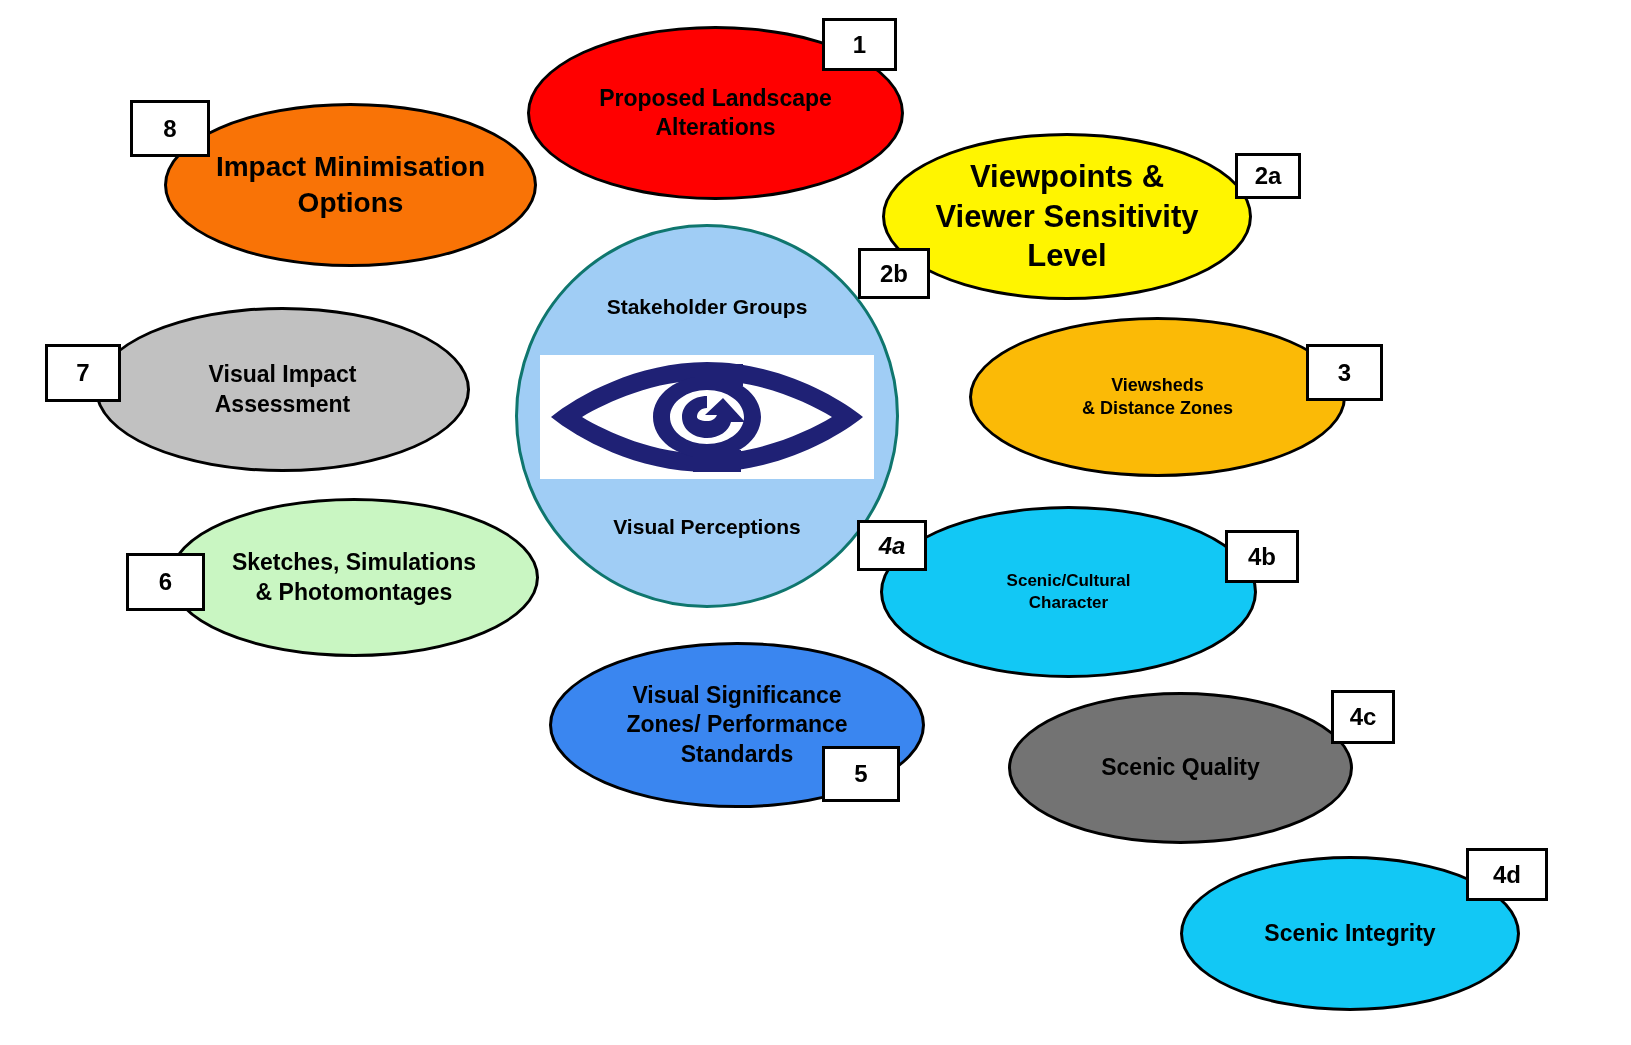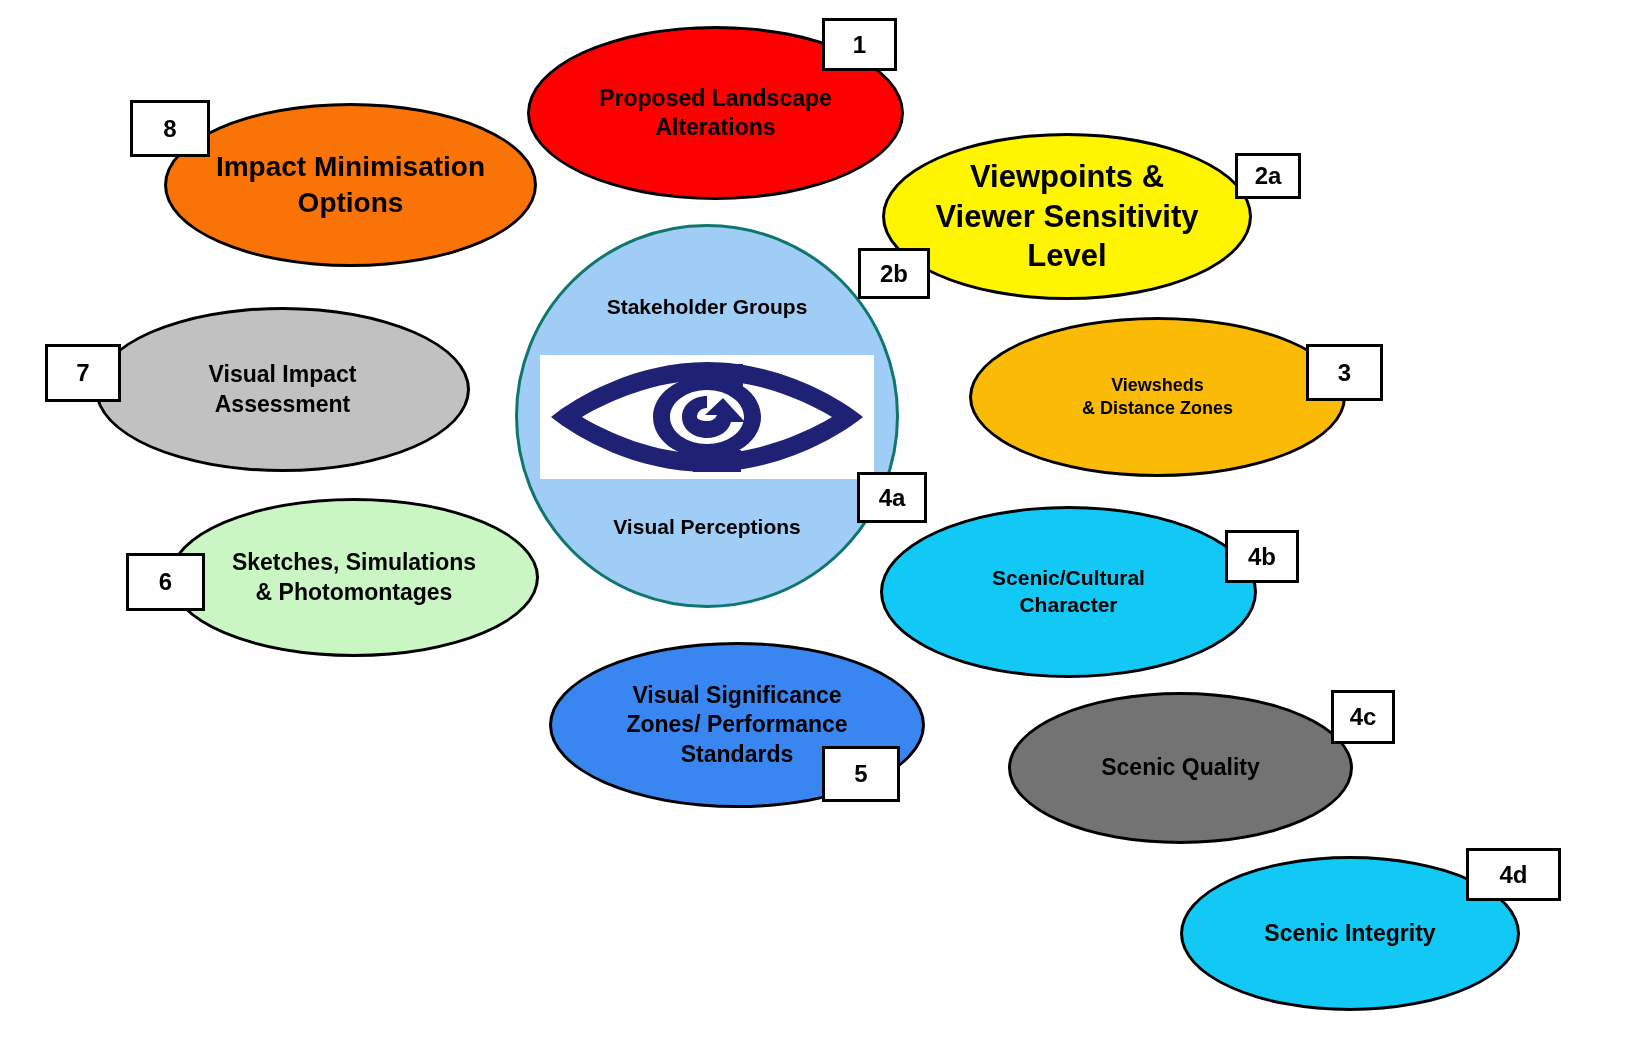--- a/index.html
+++ b/index.html
@@ -95,21 +95,21 @@
   </div>
   <div class="node" id="n2" style="left: 882px; top: 133px; width: 370px; height: 167px; background: rgb(255, 245, 0); font-size: 31px;">
     <span class="node-label">Viewpoints &amp;
 Viewer Sensitivity
 Level</span>
   </div>
   <div class="node" id="n3" style="left: 969px; top: 317px; width: 377px; height: 160px; background: rgb(251, 186, 6); font-size: 18px;">
     <span class="node-label">Viewsheds
 &amp; Distance Zones</span>
   </div>
-  <div class="node" id="n4" style="left: 880px; top: 506px; width: 377px; height: 172px; background: rgb(18, 200, 245); font-size: 21px;">
+  <div class="node" id="n4" style="left: 880px; top: 506px; width: 377px; height: 172px; background: rgb(18, 200, 245); font-size: 17px;">
     <span class="node-label">Scenic/Cultural
 Character</span>
   </div>
   <div class="node" id="n5" style="left: 1008px; top: 692px; width: 345px; height: 152px; background: #737373; font-size: 23px;">
     <span class="node-label">Scenic Quality</span>
   </div>
   <div class="node" id="n6" style="left: 1180px; top: 856px; width: 340px; height: 155px; background: rgb(18, 200, 245); font-size: 23px;">
     <span class="node-label">Scenic Integrity</span>
   </div>
   <div class="node" id="n7" style="left: 549px; top: 642px; width: 376px; height: 166px; background: rgb(58, 134, 240); font-size: 23px;">
@@ -155,32 +155,32 @@
     </div>
   <div class="tag" id="t3" style="left: 858px; top: 248px; width: 72px; height: 51px;">
       <span>2b</span>
     </div>
   <div class="tag" id="t4" style="left: 1306px; top: 344px; width: 77px; height: 57px;">
       <span>3</span>
     </div>
   <div class="tag" id="t5" style="left: 45px; top: 344px; width: 76px; height: 58px;">
       <span>7</span>
     </div>
-  <div class="tag" id="t6" style="left: 857px; top: 472px; width: 70px; height: 51px;">
+  <div class="tag" id="t6" style="left: 857px; top: 520px; width: 70px; height: 51px; font-style: italic;">
       <span>4a</span>
     </div>
   <div class="tag" id="t7" style="left: 1225px; top: 530px; width: 74px; height: 53px;">
       <span>4b</span>
     </div>
   <div class="tag" id="t8" style="left: 126px; top: 553px; width: 79px; height: 58px;">
       <span>6</span>
     </div>
   <div class="tag" id="t9" style="left: 1331px; top: 690px; width: 64px; height: 54px;">
       <span>4c</span>
     </div>
   <div class="tag" id="t10" style="left: 822px; top: 746px; width: 78px; height: 56px;">
       <span>5</span>
     </div>
-  <div class="tag" id="t11" style="left: 1466px; top: 848px; width: 95px; height: 53px;">
+  <div class="tag" id="t11" style="left: 1466px; top: 848px; width: 82px; height: 53px;">
       <span>4d</span>
     </div>
 
 </div>
 
 </body></html>

